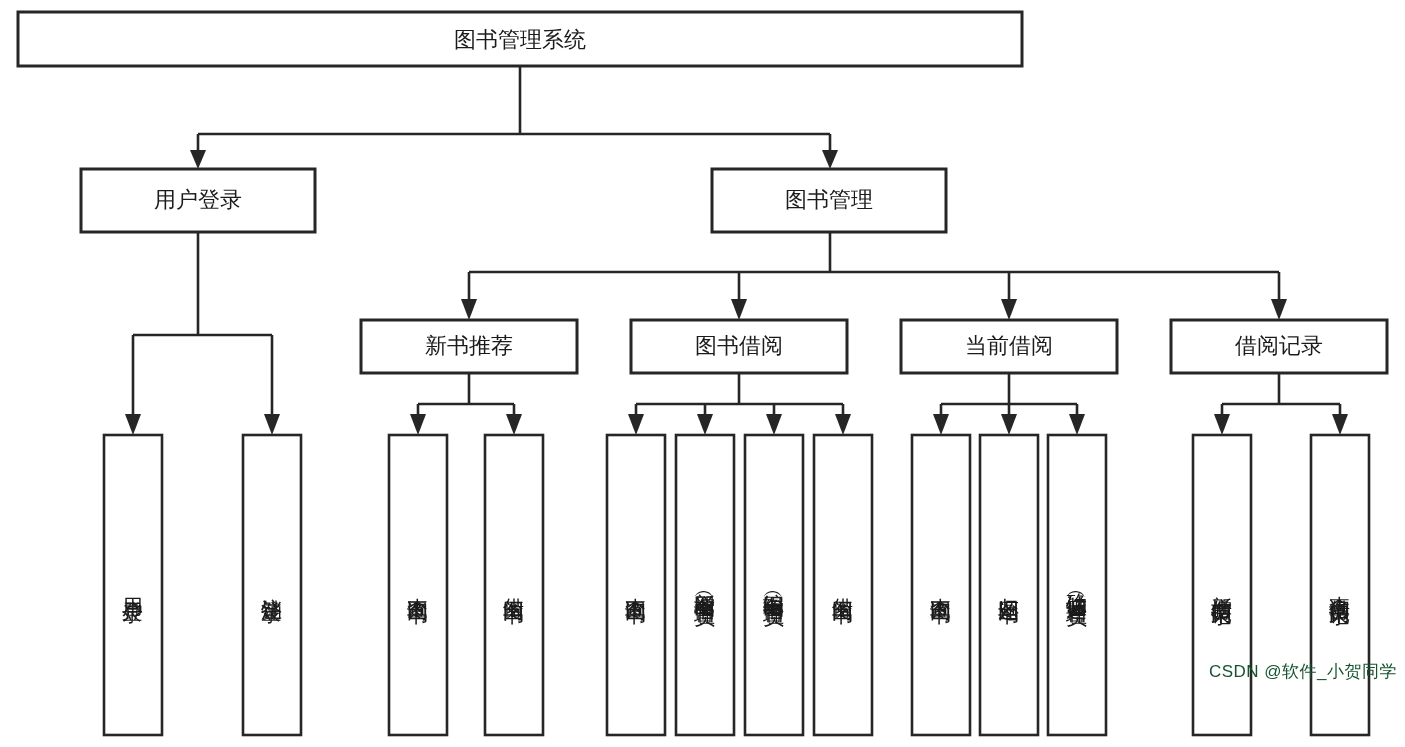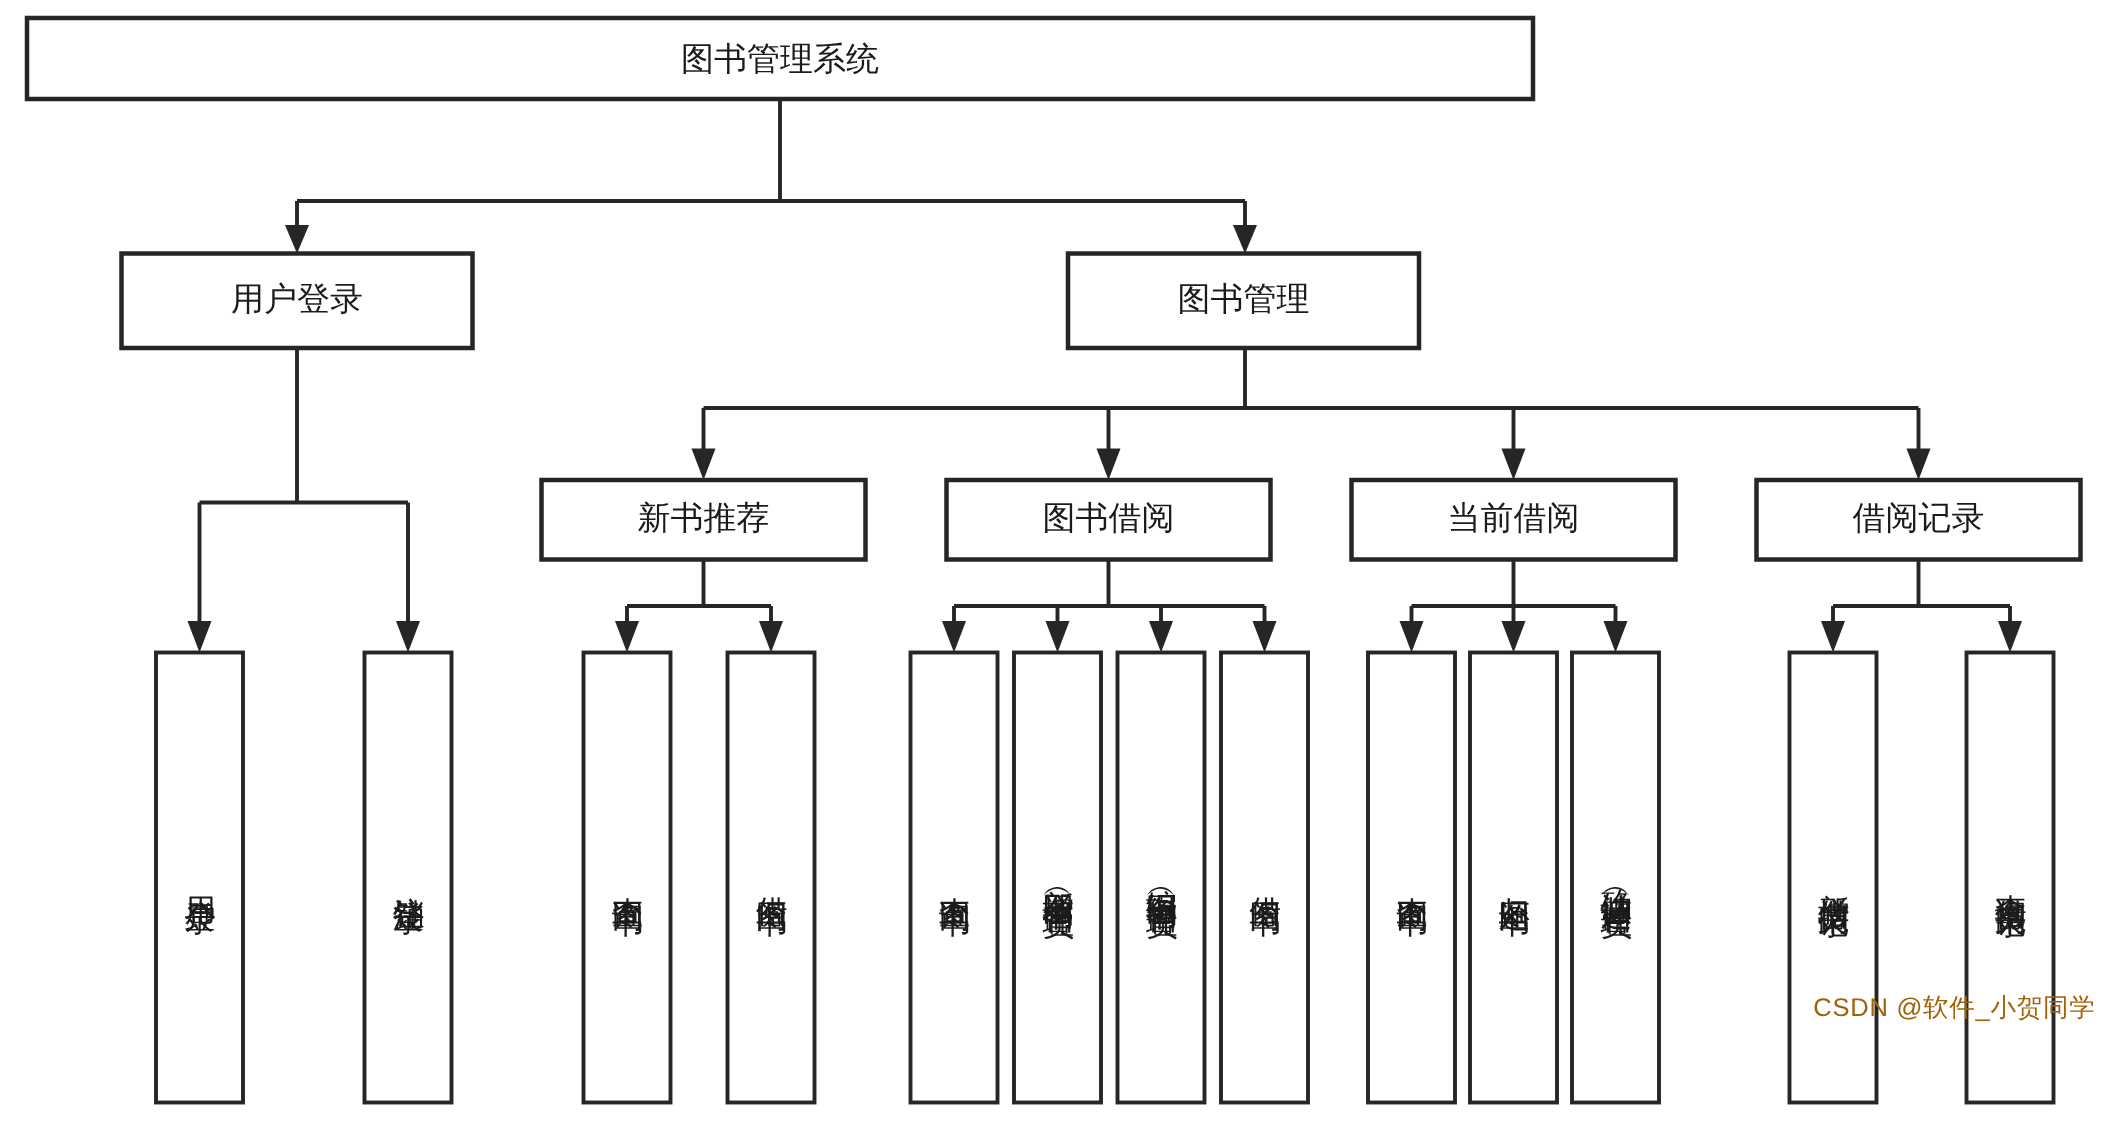--- a/index.html
+++ b/index.html
@@ -60,21 +60,21 @@
     text-orientation: upright;
     letter-spacing: 2px;
     text-anchor: middle;
   }
   .watermark {
     position: absolute;
     right: 8px;
     bottom: 6px;
     font-family: "Liberation Sans", "DejaVu Sans", sans-serif;
     font-size: 17px;
-    color: #a16207;
+    color: #14532d;
     white-space: nowrap;
     letter-spacing: 0.5px;
   }
 </style>
 </head>
 <body>
 
 <div id="diagram-root">
   <svg class="flow" viewBox="0 0 1405 747" xmlns="http://www.w3.org/2000/svg">
 

